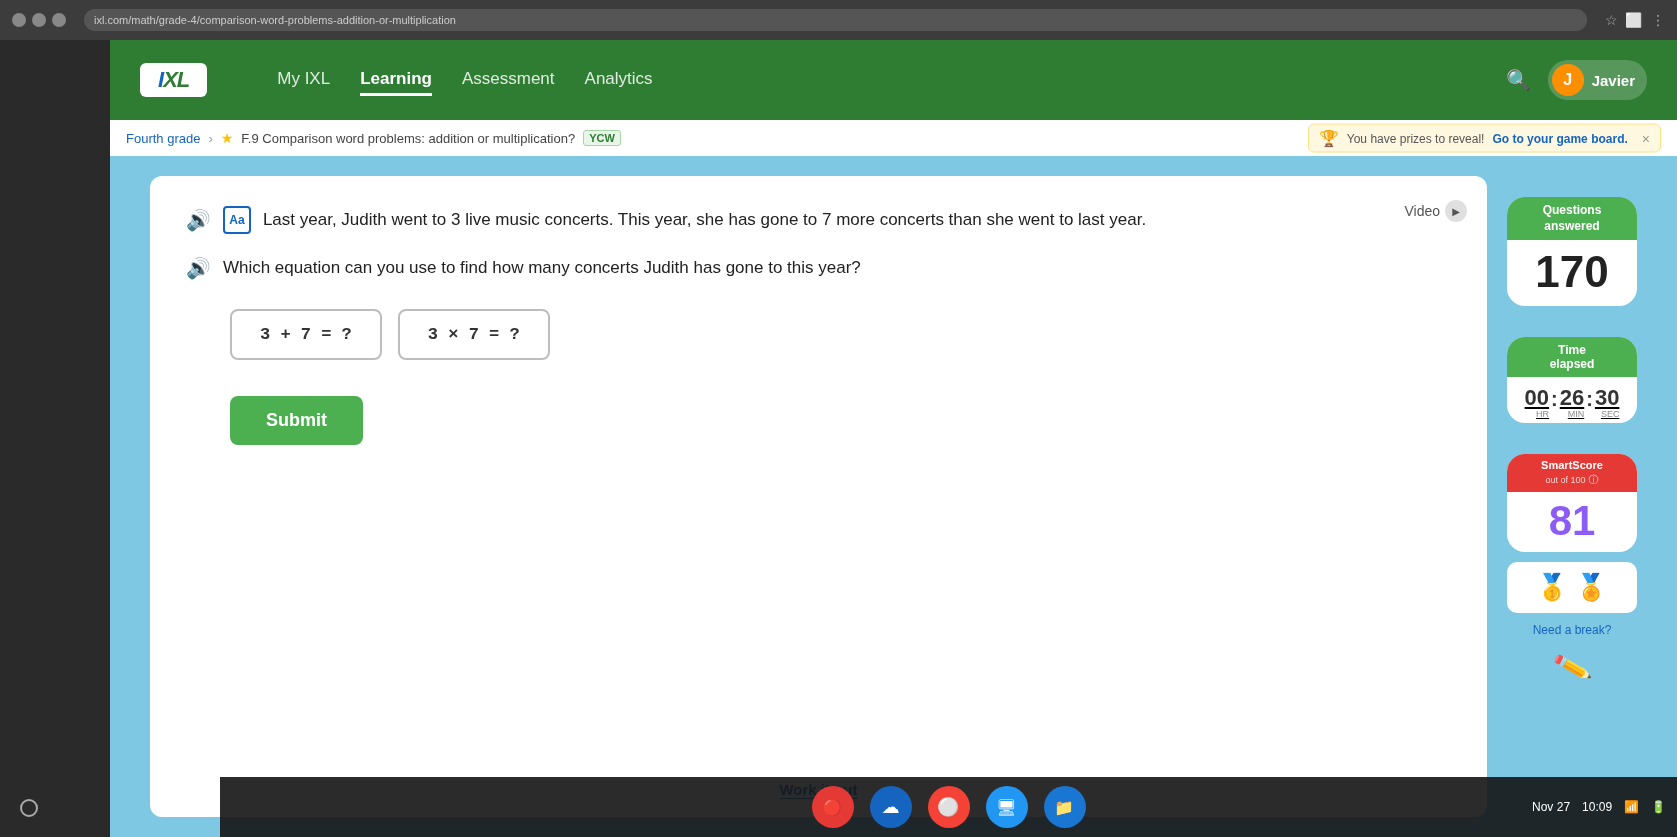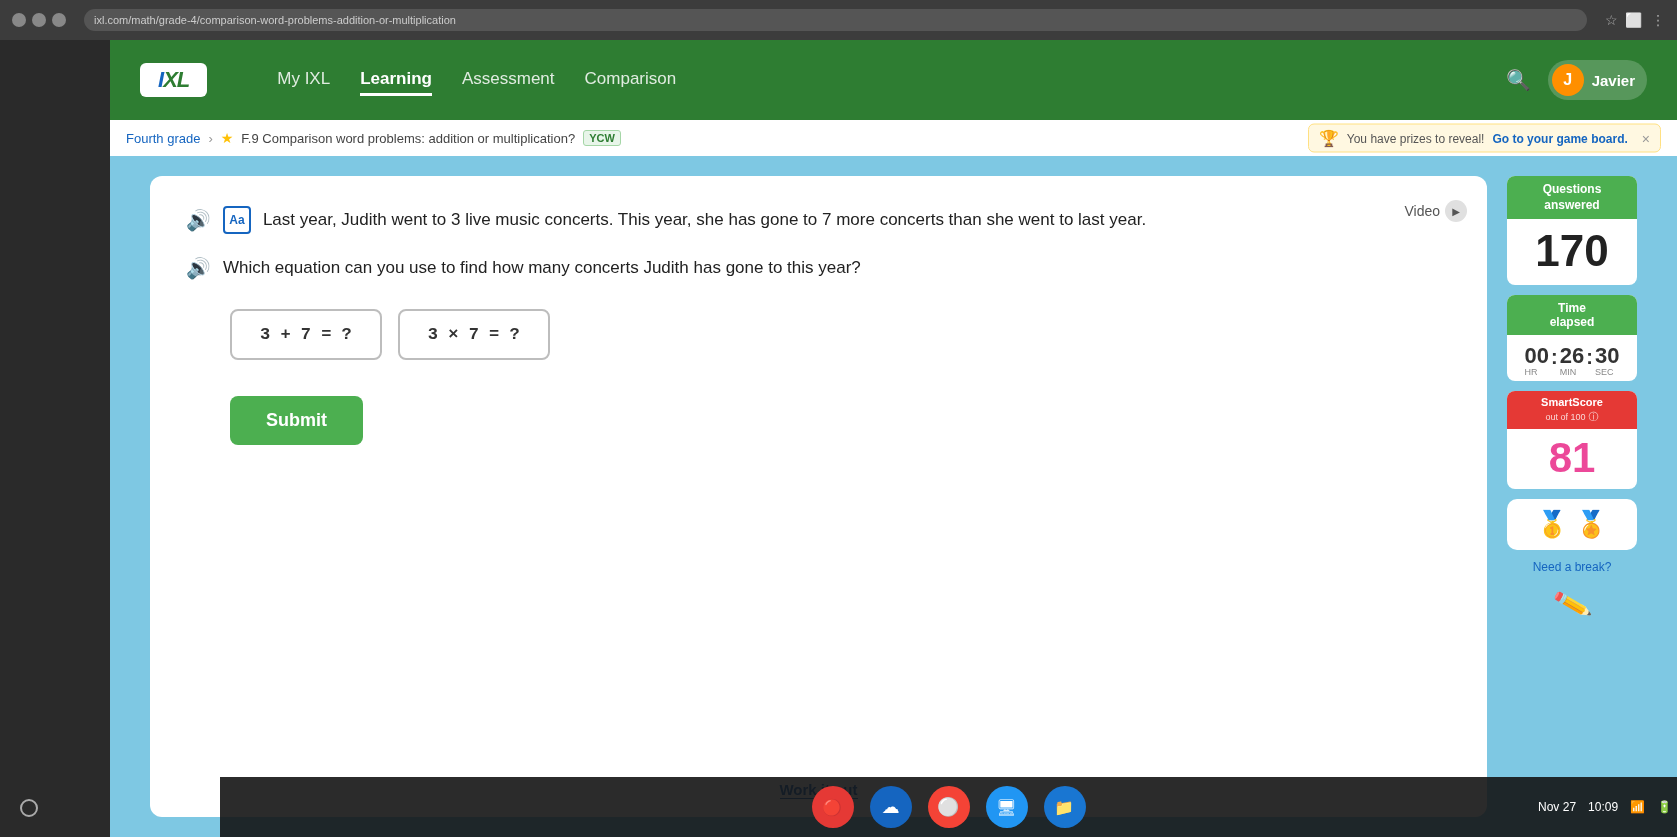--- a/index.html
+++ b/index.html
@@ -307,23 +307,24 @@
     
     .stats-panel {
       width: 130px;
       display: flex;
       flex-direction: column;
       gap: 10px;
     }
 
     .stat-box {
       background: white;
-      border-radius: 8px;
+      border-radius: 18px;
       text-align: center;
       overflow: hidden;
+      margin-top: 21px;
     }
 
     .stat-header {
       background: #4caf50;
       color: white;
       font-size: 12px;
       font-weight: 700;
       padding: 6px 4px;
       line-height: 1.3;
     }
@@ -342,21 +343,22 @@
       font-weight: 700;
       padding: 6px 4px;
     }
     .time-display {
       display: flex;
       justify-content: center;
       gap: 2px;
       padding: 10px 6px 4px;
     }
     .time-unit {
-      text-align: left;
+      text-align: right;
+      text-decoration: underline;
     }
     .time-num {
       font-size: 22px;
       font-weight: 700;
       color: #333;
       line-height: 1;
     }
     .time-label {
       font-size: 9px;
       color: #888;
@@ -382,21 +384,21 @@
       font-size: 9px;
       padding: 0 4px 5px;
       display: flex;
       align-items: center;
       justify-content: center;
       gap: 3px;
     }
     .smart-value {
       font-size: 42px;
       font-weight: 900;
-      color: #ec4899;
+      color: #8b5cf6;
       padding: 8px 0 10px;
       line-height: 1;
     }
 
     .medals-box {
       background: white;
       border-radius: 10px;
       padding: 10px;
       display: flex;
       justify-content: center;
@@ -438,21 +440,21 @@
       width: 42px; height: 42px;
       border-radius: 50%;
       display: flex;
       align-items: center;
       justify-content: center;
       font-size: 20px;
       cursor: pointer;
     }
     .taskbar-right {
       position: absolute;
-      right: 5px;
+      right: 11px;
       display: flex;
       align-items: center;
       gap: 12px;
       color: white;
       font-size: 12px;
     }
 
     .page-left-side {
       position: absolute;
       top: 40px; left: 0;
@@ -496,21 +498,21 @@
 <div class="page">
 
   <nav class="nav">
     <div class="logo">
       <span>I</span>XL
     </div>
     <div class="nav-links">
       <span class="nav-link">My IXL</span>
       <span class="nav-link active">Learning</span>
       <span class="nav-link">Assessment</span>
-      <span class="nav-link">Comparison</span>
+      <span class="nav-link">Analytics</span>
     </div>
     <div class="nav-right">
       <span class="search-icon">🔍</span>
       <div class="user-badge">
         <div class="user-avatar">J</div>
         <span>Javier</span>
       </div>
     </div>
   </nav>
 

